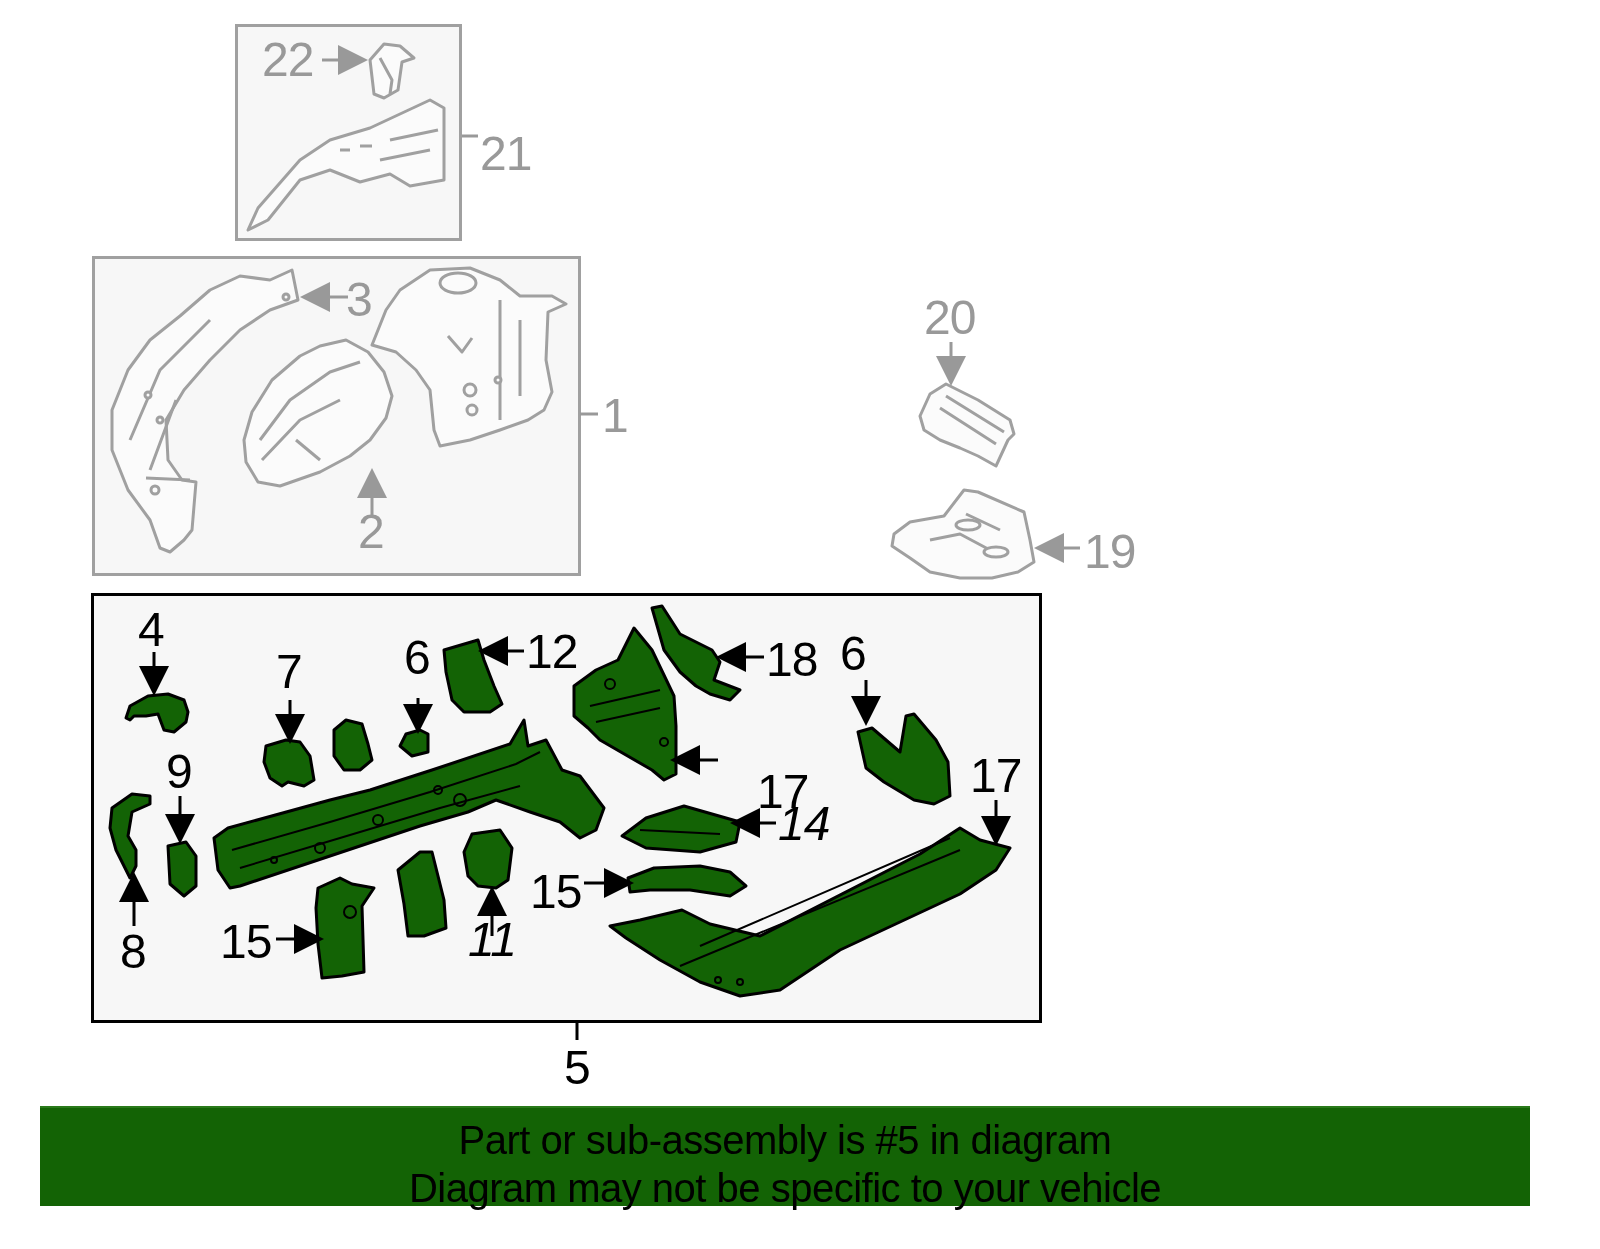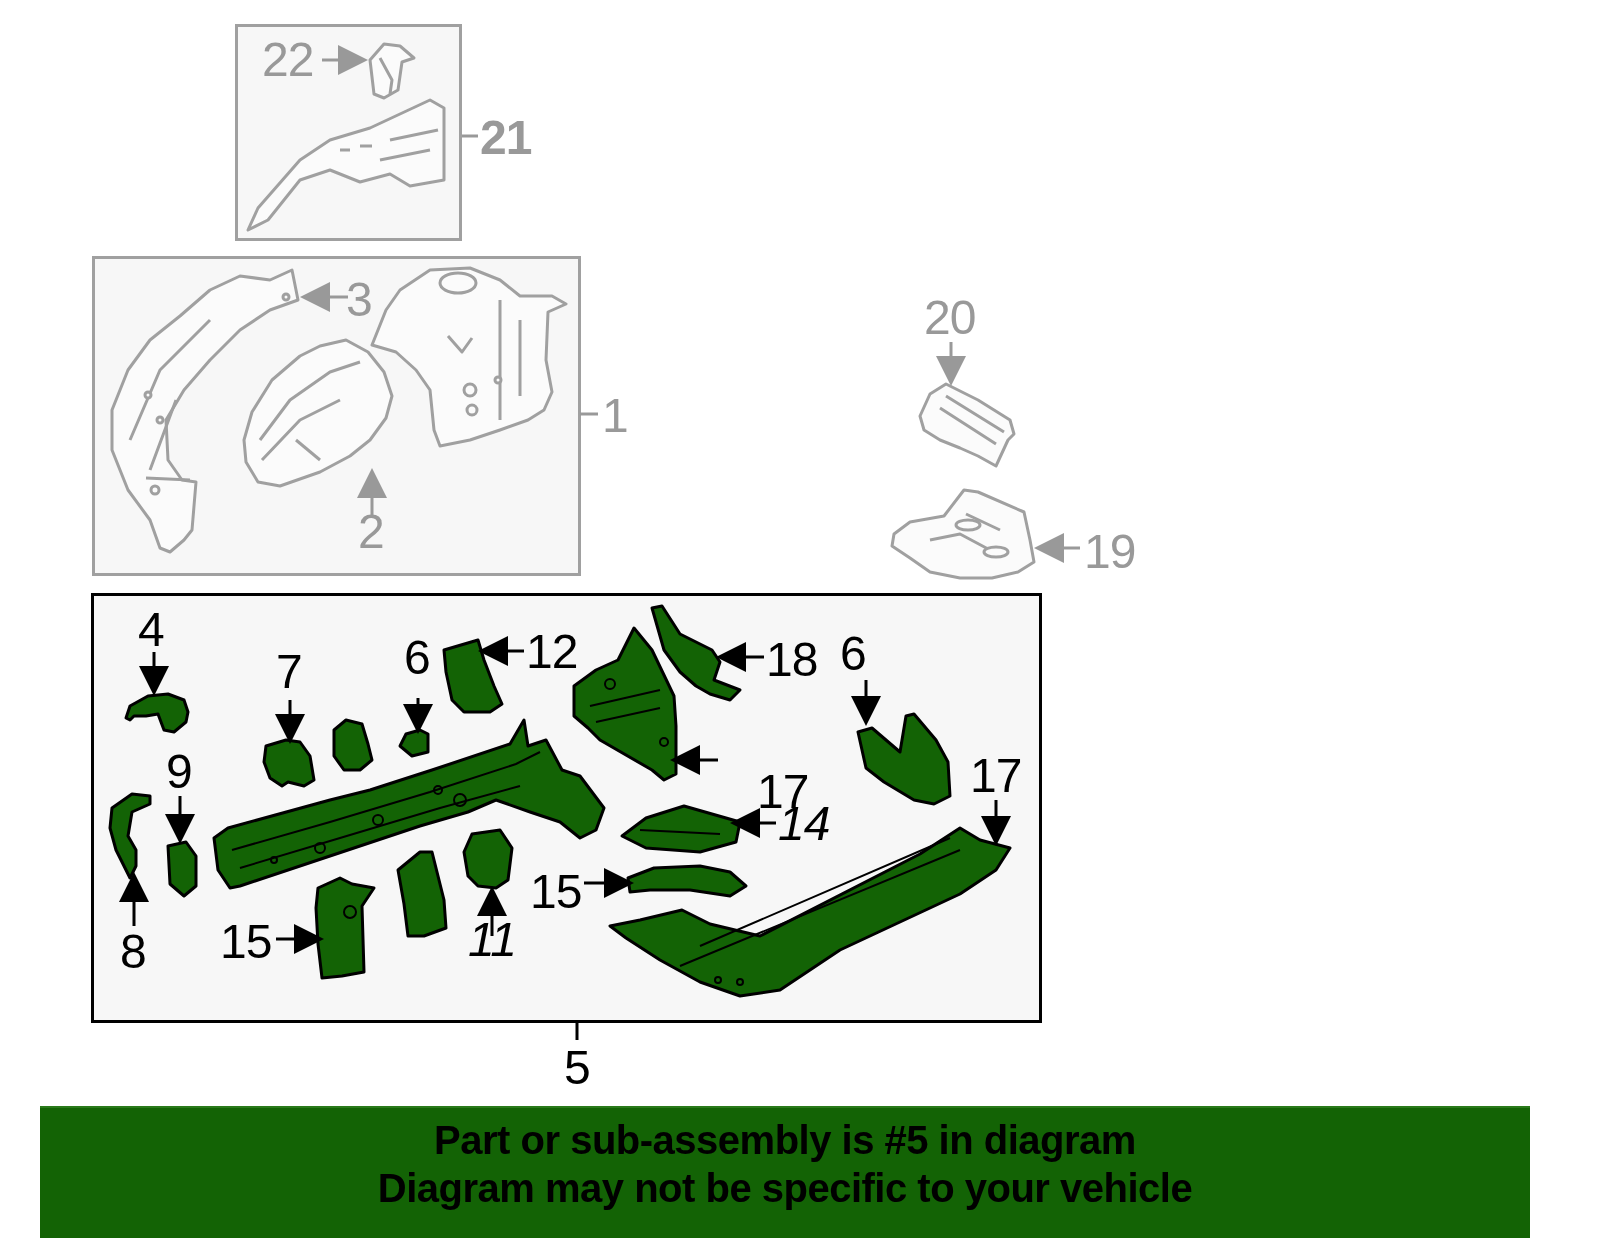--- a/index.html
+++ b/index.html
@@ -3,21 +3,21 @@
 <meta charset="utf-8">
 <style>
   html, body { margin: 0; padding: 0; background: #ffffff; }
   body { width: 1600px; height: 1249px; position: relative; overflow: hidden; font-family: "Liberation Sans", sans-serif; }
   .box-gray { position: absolute; border: 3px solid #a0a0a0; background: #f7f7f7; box-sizing: border-box; }
   .box-black { position: absolute; border: 3px solid #000; background: #f7f7f7; box-sizing: border-box; }
   .callout { position: absolute; font-size: 48px; line-height: 1; letter-spacing: -1px; }
   .callout.gray { color: #999999; }
   .callout.black { color: #000000; }
   svg.layer { position: absolute; left: 0; top: 0; }
-  .banner { position: absolute; left: 40px; top: 1106px; width: 1490px; height: 132px; background: #136305; border-top: 2px solid #2a7a1a; box-sizing: border-box; text-align: center; color: #000; font-weight: bold; }
+  .banner { position: absolute; left: 40px; top: 1106px; width: 1490px; height: 100px; background: #136305; border-top: 2px solid #2a7a1a; box-sizing: border-box; text-align: center; color: #000; }
   .banner .line { display: block; font-size: 40px; line-height: 48px; letter-spacing: -0.5px; }
   .banner .line1 { padding-top: 8px; }
 </style>
 </head>
 <body>
 
 <div class="box-gray" style="left:235px; top:24px; width:227px; height:217px;"></div>
 
 <div class="box-gray" style="left:92px; top:256px; width:489px; height:320px;"></div>
 
@@ -160,21 +160,21 @@
     <line x1="584" y1="883" x2="628" y2="883" marker-end="url(#arrowK)"></line>
     <line x1="180" y1="796" x2="180" y2="838" marker-end="url(#arrowK)"></line>
     <line x1="134" y1="926" x2="134" y2="878" marker-end="url(#arrowK)"></line>
     <line x1="276" y1="939" x2="318" y2="939" marker-end="url(#arrowK)"></line>
     <line x1="492" y1="936" x2="492" y2="892" marker-end="url(#arrowK)"></line>
     <line x1="577" y1="1023" x2="577" y2="1040"></line>
   </g>
 </svg>
 
 <div class="callout gray" style="left:262px; top:36px;">22</div>
-<div class="callout gray" style="left:480px; top:114px;font-weight:bold;">21</div>
+<div class="callout gray" style="left:480px; top:130px;">21</div>
 <div class="callout gray" style="left:346px; top:276px;">3</div>
 <div class="callout gray" style="left:602px; top:392px;">1</div>
 <div class="callout gray" style="left:358px; top:508px;">2</div>
 <div class="callout gray" style="left:924px; top:294px;">20</div>
 <div class="callout gray" style="left:1084px; top:528px;">19</div>
 
 <div class="callout black" style="left:138px; top:606px;">4</div>
 <div class="callout black" style="left:276px; top:648px;">7</div>
 <div class="callout black" style="left:404px; top:634px;">6</div>
 <div class="callout black" style="left:526px; top:628px;">12</div>

